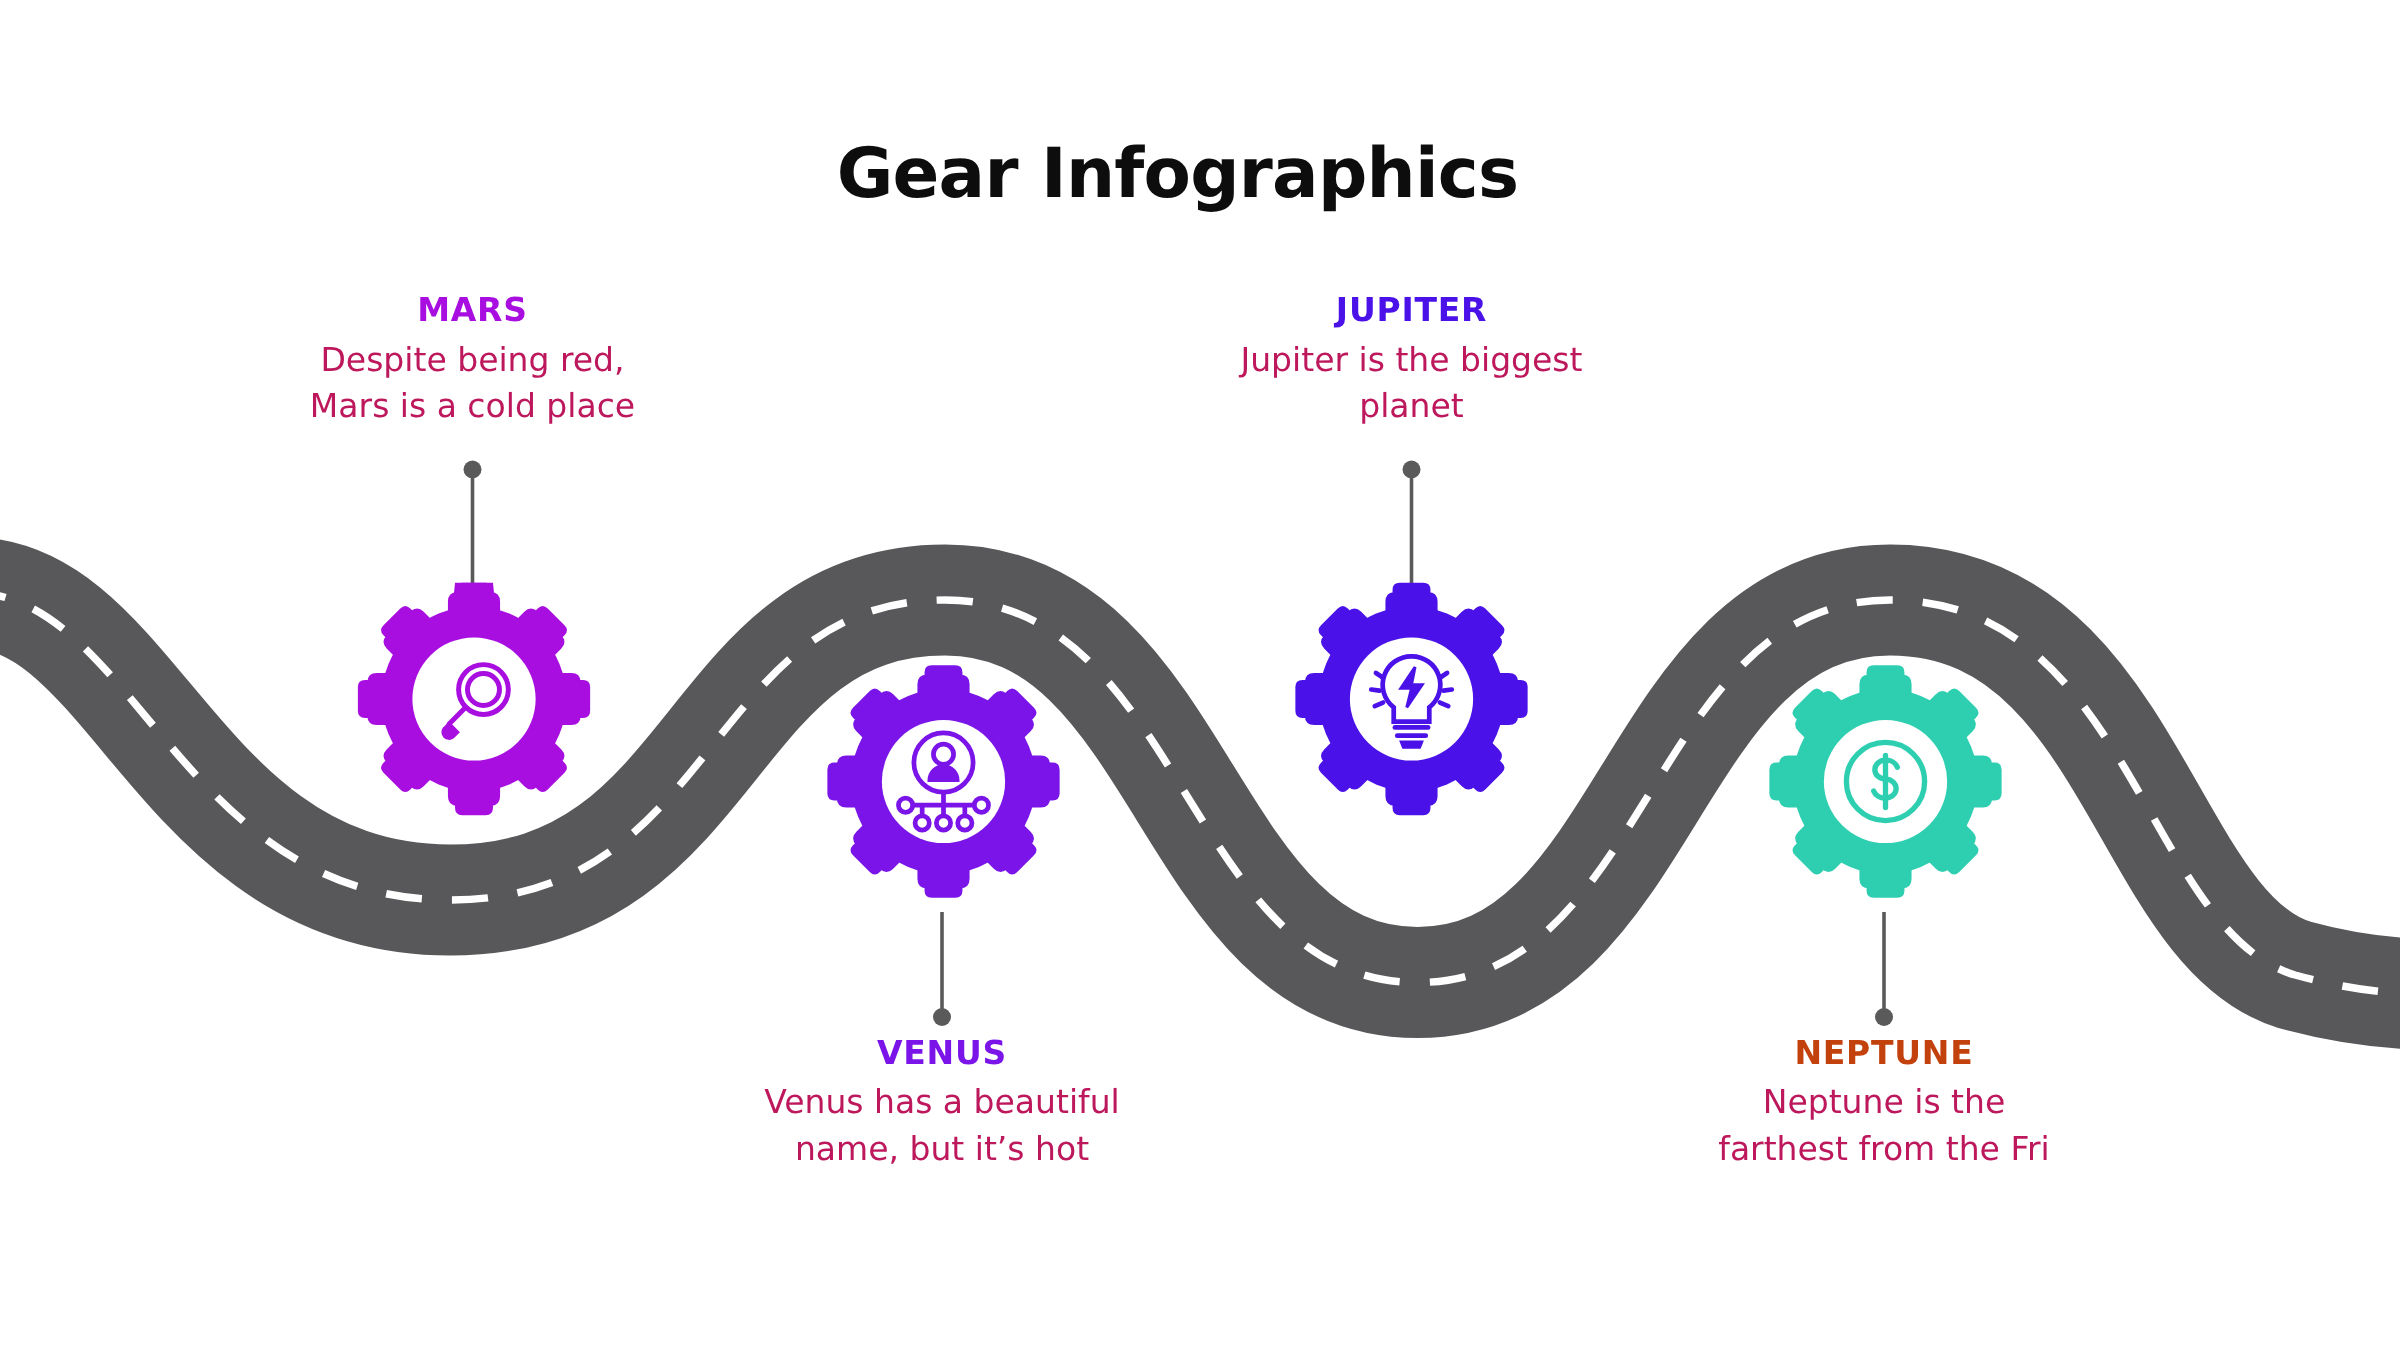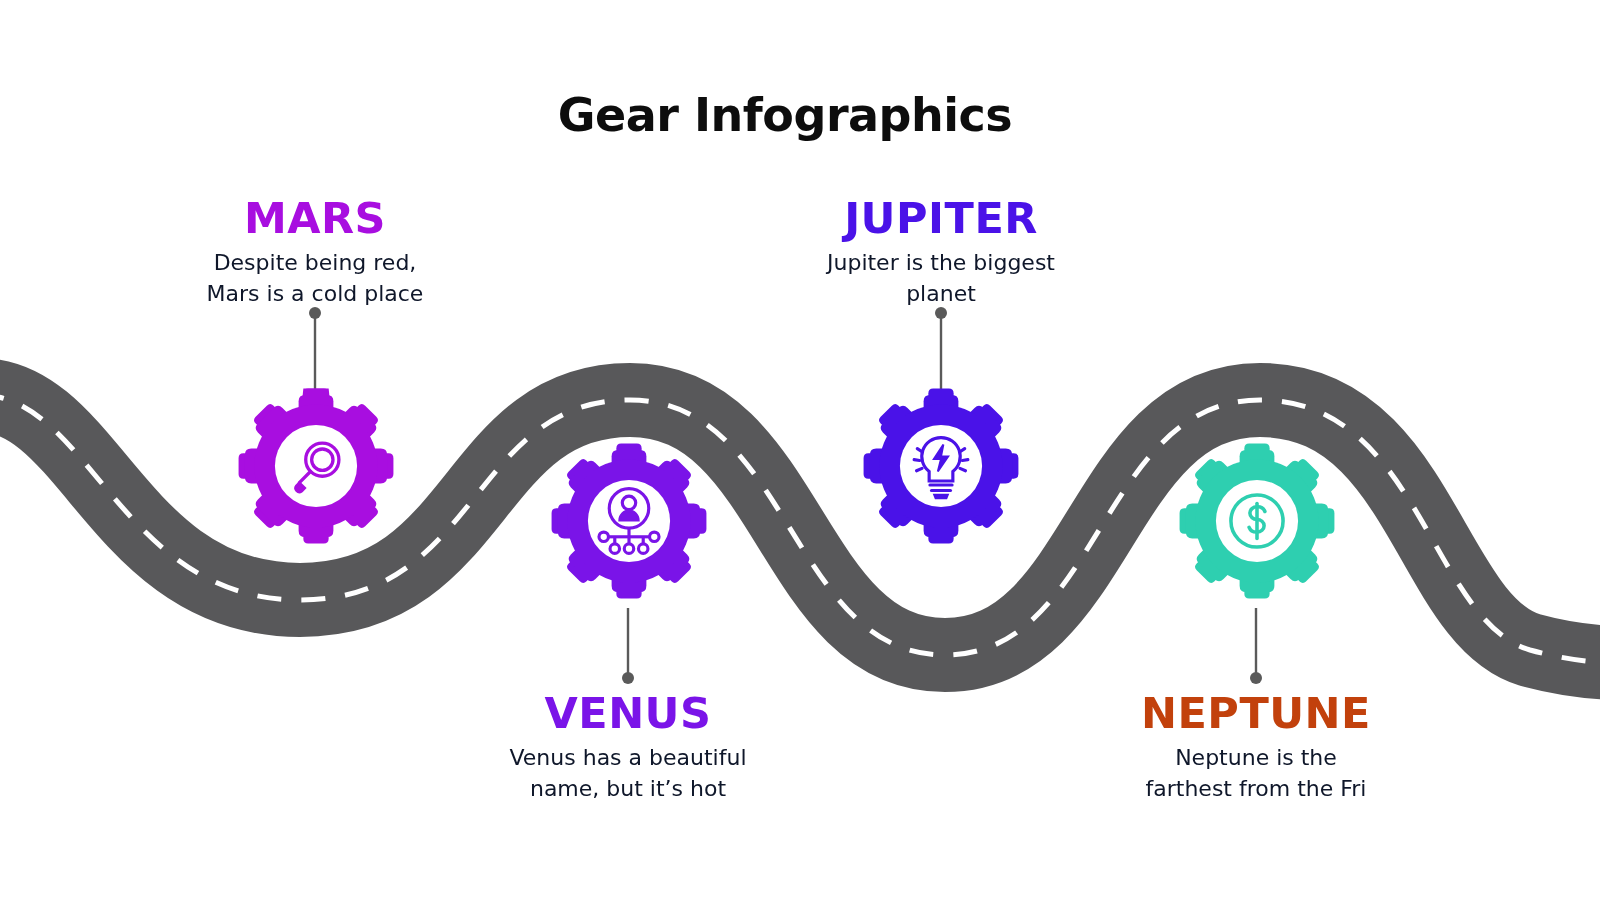--- a/index.html
+++ b/index.html
@@ -56,30 +56,30 @@
     position: absolute;
   }
 
   
   .node-text {
     position: absolute;
     text-align: center;
     font-family: "DejaVu Sans", sans-serif;
   }
   .node-title {
-    font-size: 43px;
+    font-size: 22px;
     font-weight: bold;
     letter-spacing: 0.5px;
     line-height: 1.05;
     margin: 0;
   }
   .node-desc {
     font-size: 22px;
     font-weight: normal;
-    color: #0f172a;
+    color: #be185d;
     line-height: 1.42;
     margin: 6px 0 0 0;
     white-space: pre-line;
   }
 </style>
 </head>
 <body>
 
 <div id="canvas">
 

